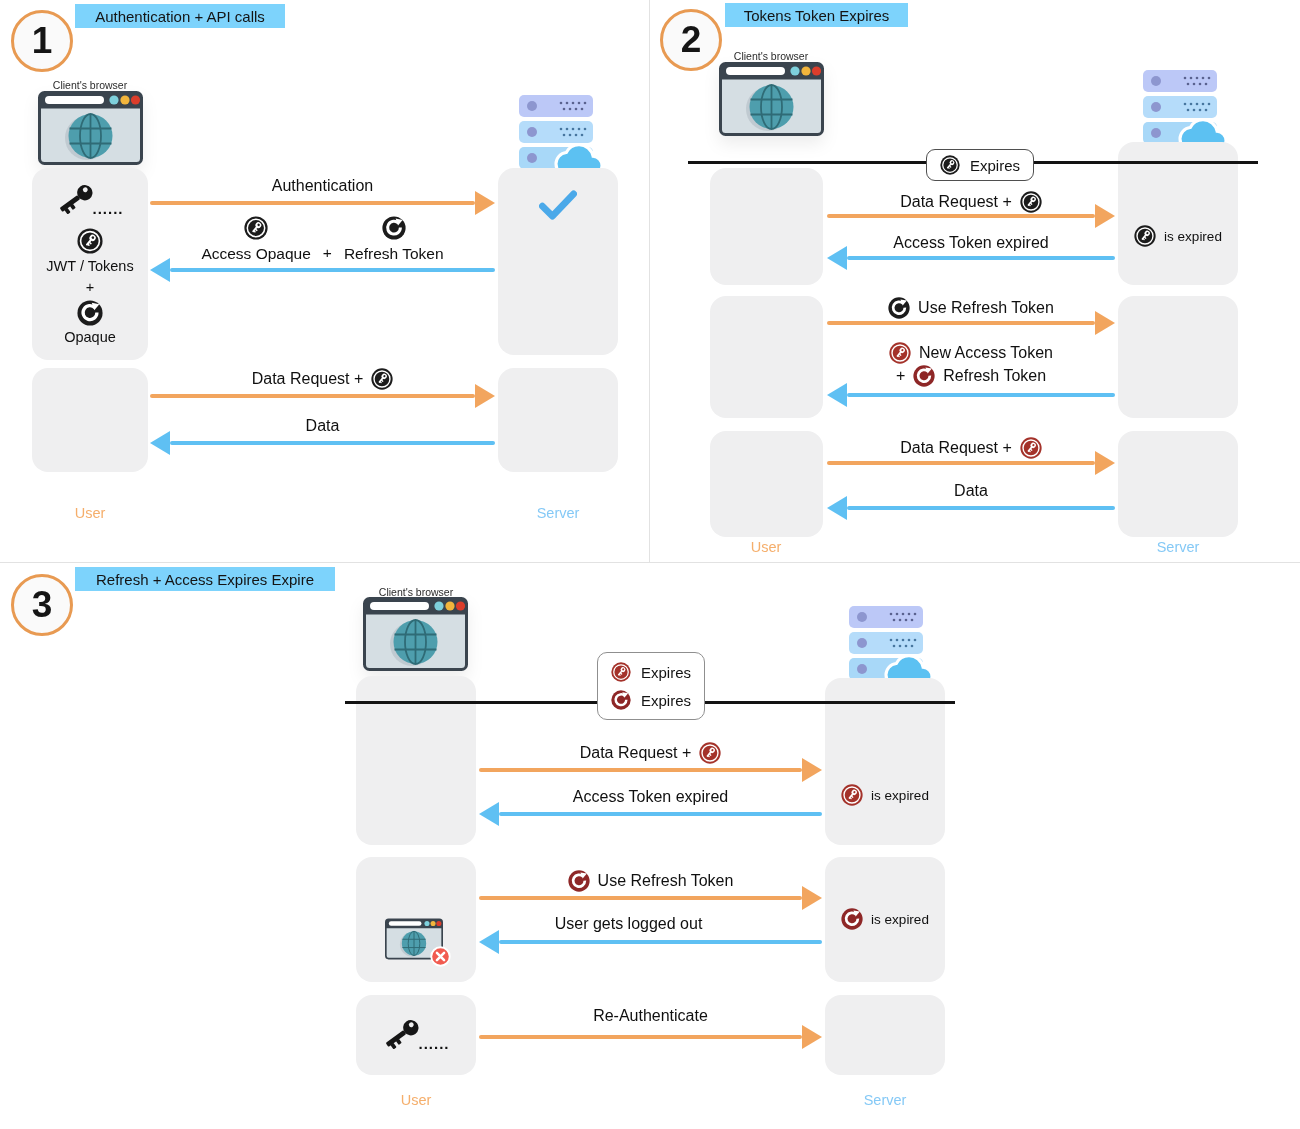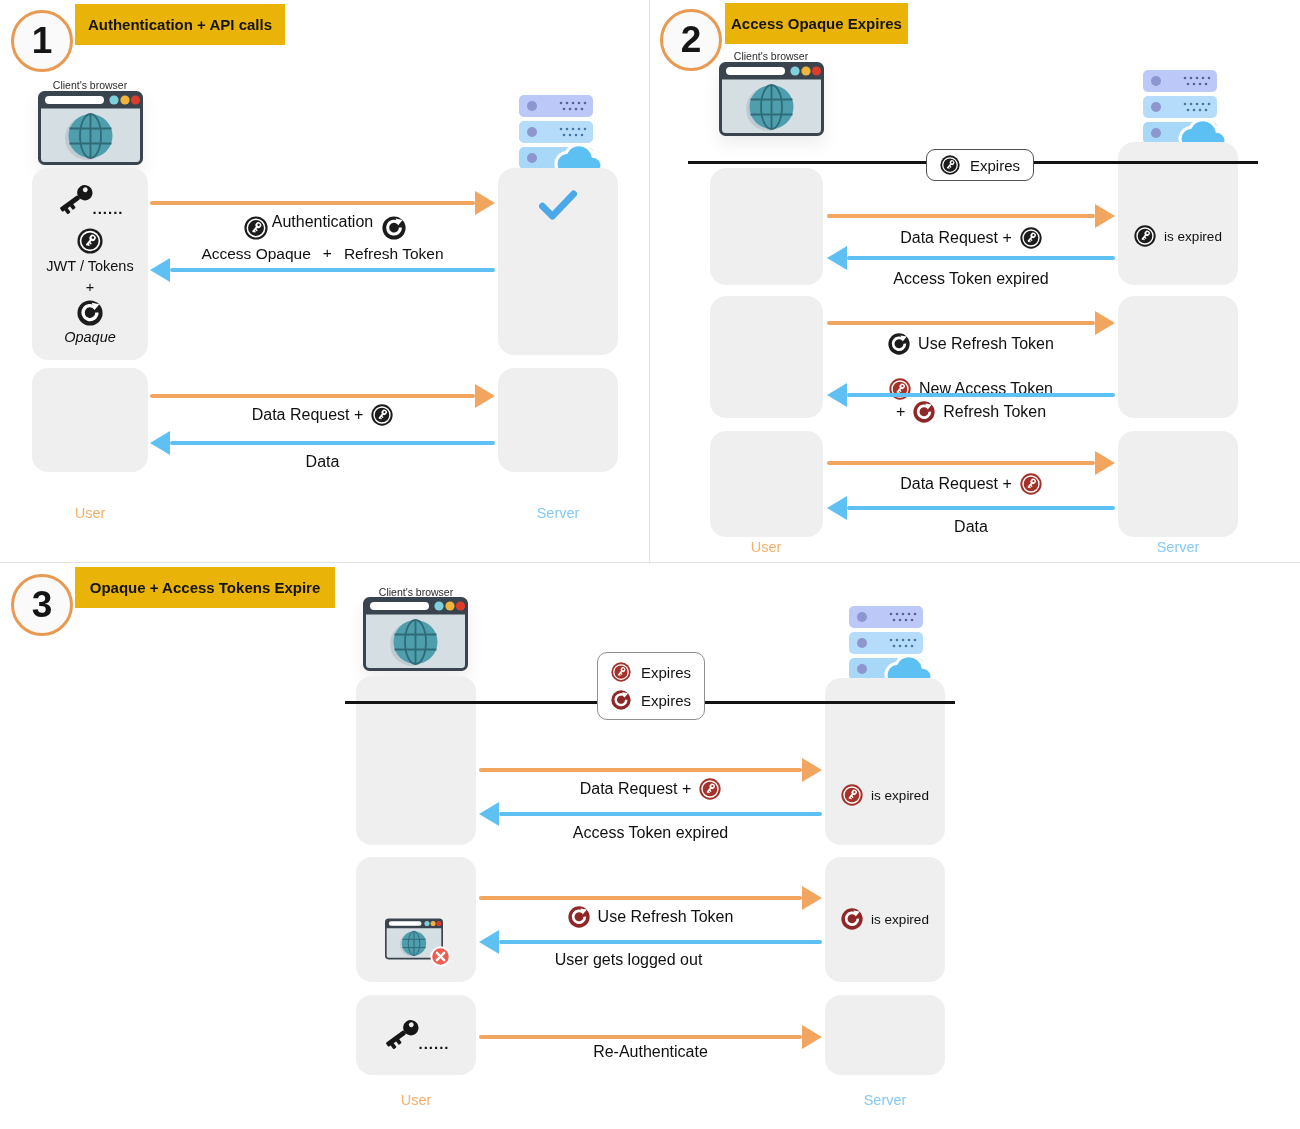--- a/index.html
+++ b/index.html
@@ -3,38 +3,38 @@
 <meta charset="utf-8">
 <style>
   html,body{margin:0;padding:0;background:#fff;}
   #canvas{position:relative;width:1300px;height:1129px;background:#ffffff;overflow:hidden;
           font-family:"Liberation Sans", sans-serif;color:#141414;}
   .divider-v{position:absolute;width:1px;background:#e2e2e2;}
   .divider-h{position:absolute;height:1px;background:#e2e2e2;}
   .badge{position:absolute;width:56px;height:56px;border:3px solid #E89A52;border-radius:50%;
          background:#fafafa;display:flex;align-items:center;justify-content:center;
          font-size:37px;font-weight:700;color:#151515;}
-  .tbar{position:absolute;background:#eab308;height:41px;display:flex;align-items:center;
-        justify-content:center;font-weight:700;font-size:15px;color:#141414;}
+  .tbar{position:absolute;background:#7dd3fc;height:24px;display:flex;align-items:center;
+        justify-content:center;font-weight:400;font-size:15px;color:#141414;}
   .clabel{position:absolute;width:160px;text-align:center;font-size:10.5px;color:#2d2d2d;}
   .gbox{position:absolute;background:#efeff0;border-radius:16px;}
   .icnwrap{position:absolute;}
   .icnwrap svg{display:block;width:100%;height:100%;}
   .browser{filter:drop-shadow(0 8px 8px rgba(0,0,0,0.07));}
   .rackwrap{position:absolute;width:74px;height:74px;}
   .rackwrap .rack{position:absolute;inset:0;}
   .rackwrap .rack svg{width:74px;height:74px;display:block;}
   .cloudic{position:absolute;right:-9px;bottom:-9px;width:46px;height:34px;}
   .cloudic svg{width:100%;height:100%;display:block;overflow:visible;}
   .ticon{display:inline-flex;align-items:center;justify-content:center;flex:none;}
   .ticon svg{width:100%;height:100%;display:block;}
   .black{color:#1c1c1c;} .red{color:#A4322A;} .redr{color:#8E2727;}
   .s20{width:20px;height:20px;} .s22{width:22px;height:22px;} .s24{width:24px;height:24px;} .s26{width:26px;height:26px;}
   .msg{position:absolute;display:flex;align-items:center;justify-content:center;gap:8px;
-       font-size:16px;color:#101010;white-space:nowrap;margin-top:36px;}
+       font-size:16px;color:#101010;white-space:nowrap;}
   .ar{position:absolute;height:4px;background:#F2A55E;border-radius:2px;}
   .ar::after{content:"";position:absolute;left:100%;top:50%;transform:translateY(-50%);
              width:0;height:0;border-top:12px solid transparent;border-bottom:12px solid transparent;
              border-left:20px solid #F2A55E;}
   .al{position:absolute;height:4px;background:#5FC0F3;border-radius:2px;}
   .al::before{content:"";position:absolute;right:100%;top:50%;transform:translateY(-50%);
              width:0;height:0;border-top:12px solid transparent;border-bottom:12px solid transparent;
              border-right:20px solid #5FC0F3;}
   .blackline{position:absolute;height:3px;background:#131313;}
   .pill{position:absolute;display:flex;align-items:center;gap:10px;background:#fff;
@@ -187,21 +187,21 @@
       <div class="ctext" style="top:111px;">+</div>
       <div class="cicon" style="top:132px;">
           <span class="ticon black s26">
             <svg viewBox="0 0 24 24">
               <circle cx="12" cy="12" r="11.6" fill="currentColor"></circle>
               <path d="M16.6 7.2 A6.4 6.4 0 1 0 18.4 11.6" fill="none" stroke="#fff" stroke-width="3"></path>
               <polygon points="13.6,2.6 20.6,3.9 16,9.4" fill="#fff"></polygon>
             </svg>
           </span>
         </div>
-      <div class="ctext" style="top:161px;font-style:italic;">Opaque</div>
+      <div class="ctext" style="top:161px;">Opaque</div>
     </div>
     <div class="gbox" style="left:498px;top:168px;width:120px;height:187px;">
       <div class="checkwrap">
           <span class="chk"><svg viewBox="0 0 34 26">
               <path d="M3 14 L12 23 L31 3" fill="none" stroke="#4ba9e9" stroke-width="6" stroke-linecap="round" stroke-linejoin="round"></path>
             </svg></span>
         </div>
     </div>
     <div class="gbox" style="left:32px;top:368px;width:116px;height:104px;"></div>
     <div class="gbox" style="left:498px;top:368px;width:120px;height:104px;"></div>
@@ -266,21 +266,21 @@
 
     <div class="ulabel" style="left:30px;top:505px;">User</div>
     <div class="slabel" style="left:498px;top:505px;">Server</div>
   </div>
 
   <div>
     <div class="badge" style="left:660px;top:9px;">
         <span>2</span>
       </div>
     <div class="tbar" style="left:725px;top:3px;width:183px;">
-        <span>Access Opaque Expires</span>
+        <span>Tokens Token Expires</span>
       </div>
 
     <div class="clabel" style="left:691px;top:50px;">Client's browser</div>
     <div class="icnwrap browser" style="left:719px;top:62px;width:105px;height:74px;">
         <svg viewBox="0 0 105 74">
           <rect x="1.5" y="1.5" width="102" height="71" rx="5" fill="#d5dee3" stroke="#3a444e" stroke-width="3"></rect>
           <path d="M1.5 6.5 a5 5 0 0 1 5 -5 h92 a5 5 0 0 1 5 5 v11 h-102 z" fill="#3a444e"></path>
           <rect x="7" y="5" width="59" height="8" rx="4" fill="#fff"></rect>
           <circle cx="76" cy="9" r="4.6" fill="#7ed0dc"></circle>
           <circle cx="87" cy="9" r="4.6" fill="#f2b53c"></circle>
@@ -475,21 +475,21 @@
 
     <div class="ulabel" style="left:706px;top:539px;">User</div>
     <div class="slabel" style="left:1118px;top:539px;">Server</div>
   </div>
 
   <div>
     <div class="badge" style="left:11px;top:574px;">
         <span>3</span>
       </div>
     <div class="tbar" style="left:75px;top:567px;width:260px;">
-        <span>Opaque + Access Tokens Expire</span>
+        <span>Refresh + Access Expires Expire</span>
       </div>
 
     <div class="clabel" style="left:336px;top:586px;">Client's browser</div>
     <div class="icnwrap browser" style="left:363px;top:597px;width:105px;height:74px;">
         <svg viewBox="0 0 105 74">
           <rect x="1.5" y="1.5" width="102" height="71" rx="5" fill="#d5dee3" stroke="#3a444e" stroke-width="3"></rect>
           <path d="M1.5 6.5 a5 5 0 0 1 5 -5 h92 a5 5 0 0 1 5 5 v11 h-102 z" fill="#3a444e"></path>
           <rect x="7" y="5" width="59" height="8" rx="4" fill="#fff"></rect>
           <circle cx="76" cy="9" r="4.6" fill="#7ed0dc"></circle>
           <circle cx="87" cy="9" r="4.6" fill="#f2b53c"></circle>

